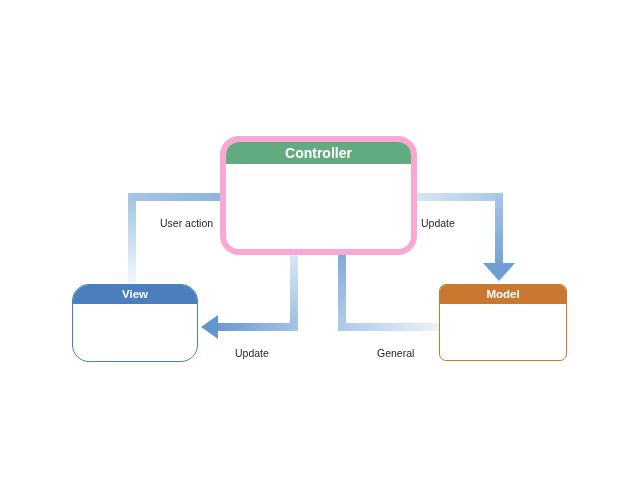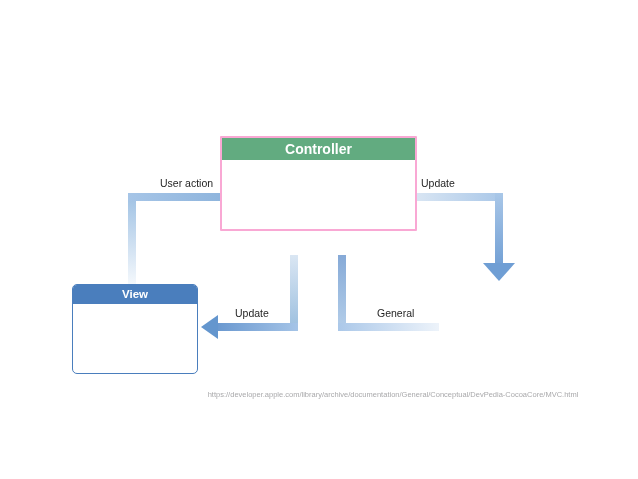--- a/index.html
+++ b/index.html
@@ -30,32 +30,32 @@
     overflow: hidden;
     z-index: 3;
   }
   .node-header {
     color: #ffffff;
     font-weight: bold;
     text-align: center;
     white-space: nowrap;
   }
   .node-controller {
-    left: 220px; top: 136px; width: 197px; height: 95px;
-    border: 2px solid #f9a8d4;
-    border-radius: 1px;
+    left: 220px; top: 136px; width: 197px; height: 119px;
+    border: 6px solid #f9a8d4;
+    border-radius: 19px;
   }
   .node-controller .node-header {
     background: #62ab80;
     height: 22px; line-height: 22px; font-size: 14px;
   }
   .node-view {
-    left: 72px; top: 284px; width: 126px; height: 90px;
+    left: 72px; top: 284px; width: 126px; height: 78px;
     border: 1.5px solid #4a7ebd;
-    border-radius: 5px;
+    border-radius: 17px;
   }
   .node-view .node-header {
     background: #4a7ebd;
     height: 19px; line-height: 19px; font-size: 11.5px;
   }
   .node-model {
     left: 439px; top: 284px; width: 128px; height: 77px;
     border: 1.5px solid #c8792f;
     border-radius: 7px;
   }
@@ -115,20 +115,21 @@
     left: 338px; top: 323px; width: 101px; height: 8px;
     background: linear-gradient(to right, #abc8e9, #edf3fa);
   }
   
   .edge-label {
     position: absolute;
     font-size: 10.5px;
     color: #1f1f1f;
     white-space: nowrap;
     z-index: 2;
+    margin-top: 40px;
   }
   .lbl-user-action { left: 160px; top: 177px; }
   .lbl-update-model { left: 421px; top: 177px; }
   .lbl-update-view { left: 235px; top: 307px; }
   .lbl-notify { left: 377px; top: 307px; }
   
   .source-url {
     position: absolute;
     left: 393px; top: 390px;
     transform: translateX(-50%);
@@ -162,16 +163,18 @@
   <div class="edge-label lbl-notify">General</div>
 
   <div class="node node-controller">
     <div class="node-header">Controller</div>
   </div>
 
   <div class="node node-view">
     <div class="node-header">View</div>
   </div>
 
+  <div class="node node-model">
+    <div class="node-header">Model</div>
+  </div>
 
-  <div class="source-url">https://developer.apple.com/library/archive/documentation/General/Conceptual/DevPedia-CocoaCore/MVC.html</div>
 
 </div>
 
 </body></html>

